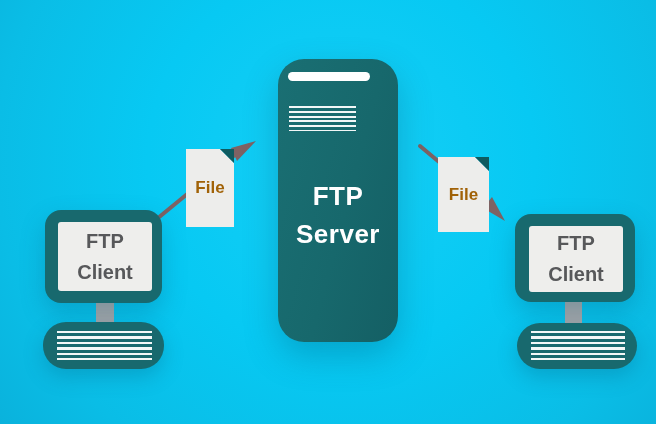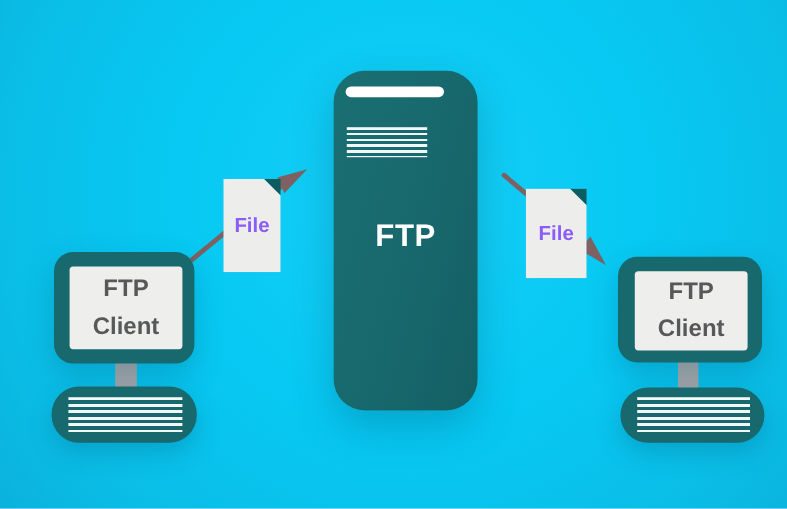--- a/index.html
+++ b/index.html
@@ -75,21 +75,21 @@
     display:flex;align-items:center;justify-content:center;
     clip-path:polygon(0 0, calc(100% - 14px) 0, 100% 14px, 100% 100%, 0 100%);
     box-shadow:0 6px 14px rgba(0,80,110,.18);
   }
   .file-fold{
     position:absolute;top:0;right:0;width:14px;height:14px;
     background:#0e5b60;
     clip-path:polygon(0 0,100% 0,100% 100%);
     z-index:4;
   }
-  .file-label{color:#8b5cf6;font-weight:bold;font-size:17px;}
+  .file-label{color:#a16207;font-weight:bold;font-size:17px;}
   .file-left{left:186px;top:149px;width:48px;height:78px;}
   .file-right{left:438px;top:157px;width:51px;height:75px;}
 
   .arrow-svg{z-index:1;}
   .arrow-line{stroke:#7e6263;stroke-width:4;stroke-linecap:round;}
   .arrow-head{fill:#7e6263;}
 
   
   .watermark{
     right:11px;bottom:16px;z-index:5;
@@ -111,20 +111,21 @@
   <svg class="abs arrow-svg" style="left:408px;top:134px;" width="106" height="94" viewBox="0 0 106 94">
     <line class="arrow-line" x1="12" y1="12" x2="80" y2="69"></line>
     <polygon class="arrow-head" points="97,87 75,74 84,63"></polygon>
   </svg>
 
   <div class="abs server">
     <div class="server-topbar"></div>
     <div class="server-vents"></div>
     <div class="server-label">
       <div>FTP</div>
+      <div>Server</div>
     </div>
   </div>
 
   <div class="abs monitor mon-left">
     <div class="screen scr-left">
       <div class="client-label">
         <div>FTP</div>
         <div>Client</div>
       </div>
     </div>

